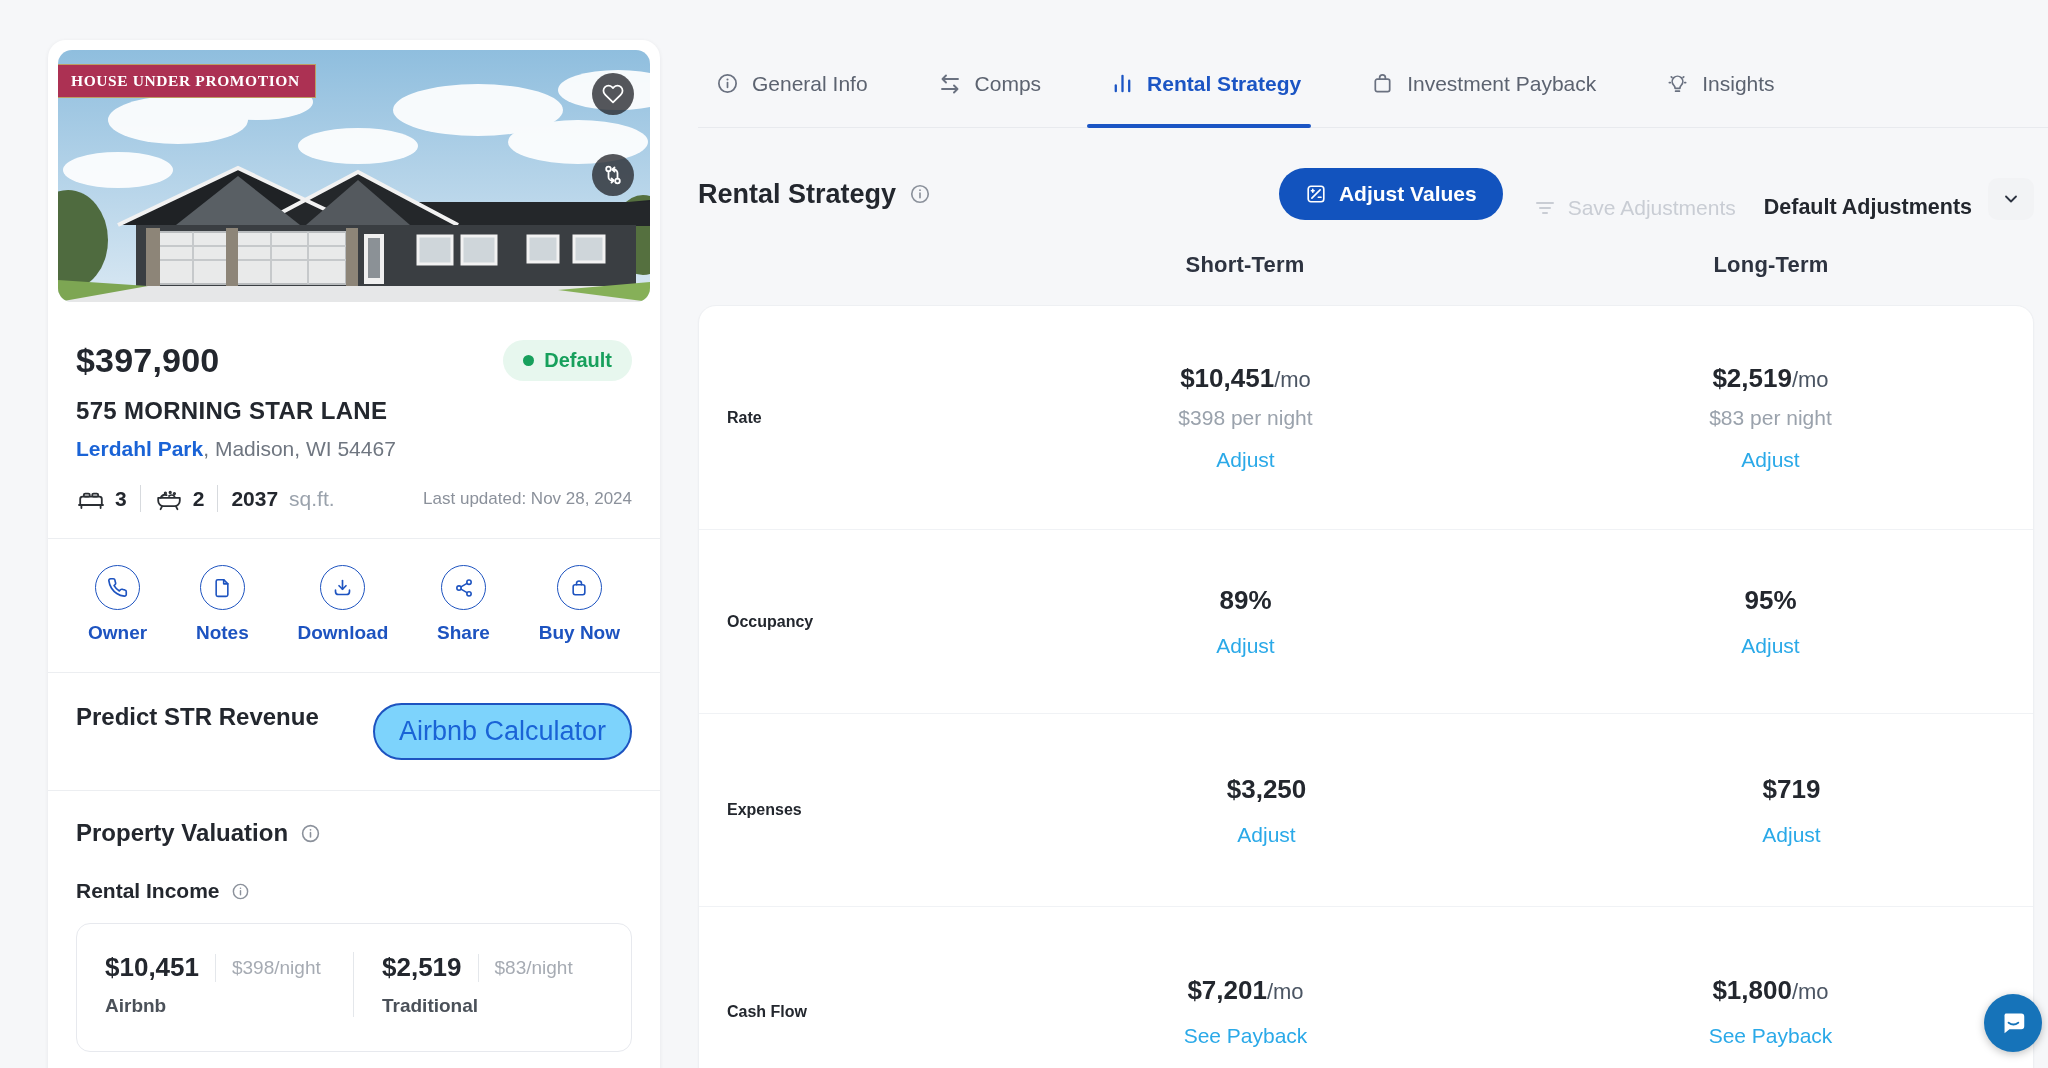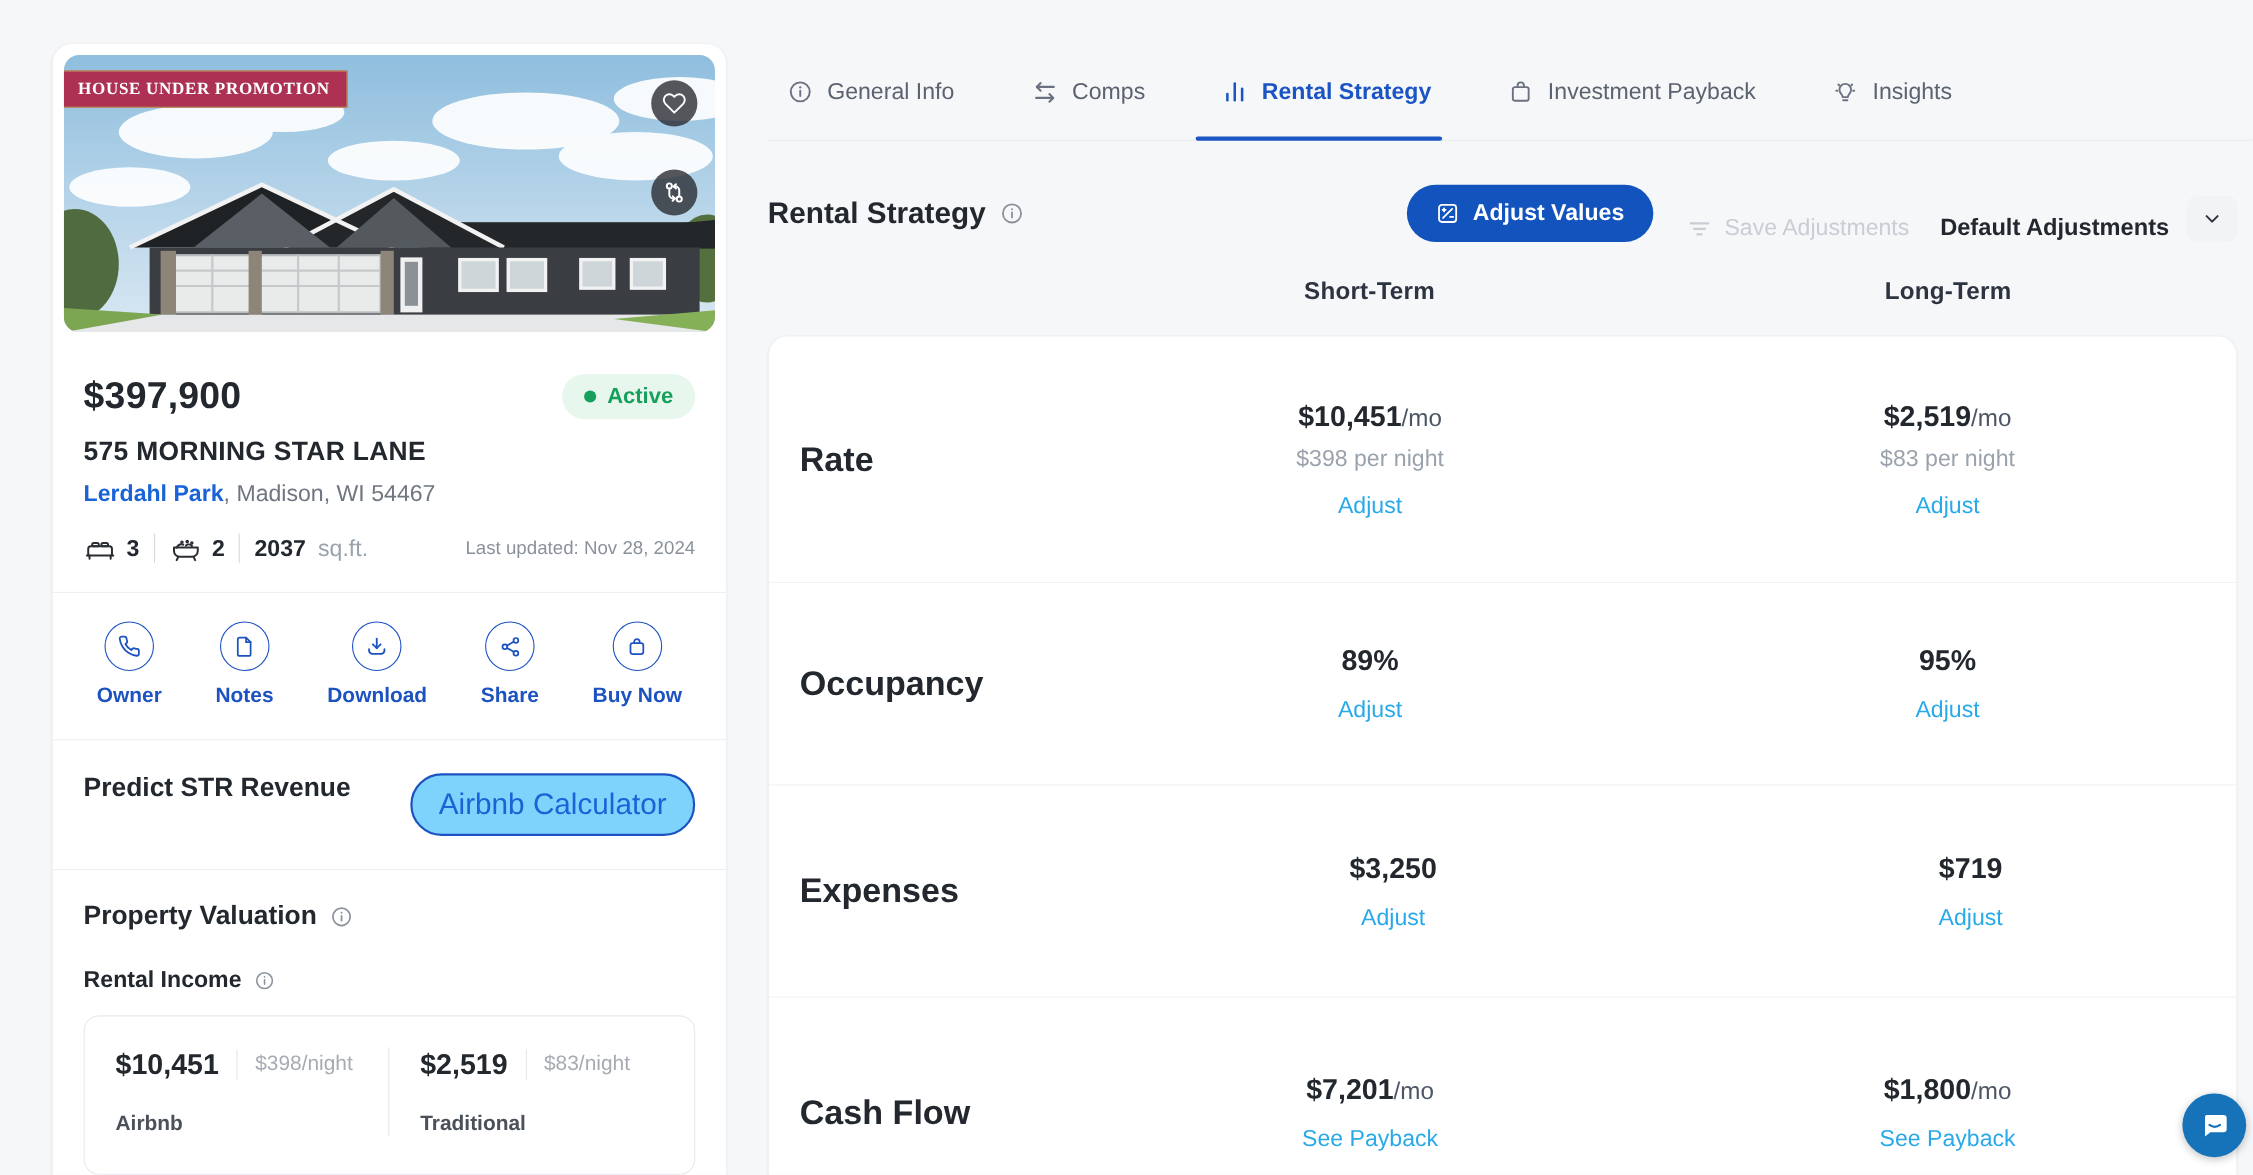--- a/index.html
+++ b/index.html
@@ -83,21 +83,21 @@
   .income-card {
     margin-top:20px; border:1px solid #e7e9ee; border-radius:14px;
     padding:28px 0 34px 0; display:flex;
   }
   .income-col { width:50%; padding:0 24px 0 28px; }
   .income-col.first { border-right:1px solid #e4e7eb; }
   .income-top { display:flex; align-items:center; gap:16px; }
   .income-amt { font-size:26px; font-weight:700; }
   .income-sep { width:1px; height:28px; background:#e4e7eb; }
   .income-night { font-size:19px; color:#a6abb3; }
-  .income-type { margin-top:28px; font-size:19px; font-weight:600; color:#4b5159; }
+  .income-type { margin-top:12px; font-size:19px; font-weight:600; color:#4b5159; }
 
   
   .tabs {
     position:absolute; left:698px; right:0; top:40px; height:88px;
     border-bottom:1px solid #e8eaee;
     display:flex; align-items:center; gap:70px; padding-left:18px;
   }
   .tab { display:flex; align-items:center; gap:13px; font-size:21px; font-weight:500; color:#5c6370; cursor:pointer; position:relative; height:100%; }
   .tab .t-ic { color:#6a7180; }
   .tab.active { color:#1b55c4; font-weight:700; }
@@ -136,21 +136,21 @@
     position:absolute; left:698px; right:14px; top:305px; height:800px;
     background:#fff; border-radius:18px; border:1px solid #eef0f3;
     box-shadow:0 1px 2px rgba(16,24,40,.04); overflow:hidden;
   }
   .trow { display:grid; grid-template-columns:284px 1fr 1fr; }
   .trow + .trow { border-top:1px solid #f0f2f5; }
   .trow.rate { height:223px; }
   .trow.occupancy { height:184px; }
   .trow.expenses { height:193px;gap:42px; }
   .trow.cashflow { height:210px; }
-  .row-label { display:flex; align-items:center; padding-left:28px; font-size:31px; font-weight:700; }
+  .row-label { display:flex; align-items:center; padding-left:28px; font-size:16px; font-weight:700; }
   .cell { display:flex; flex-direction:column; align-items:center; justify-content:center; gap:18px; }
   .cell-value { font-size:26px; font-weight:700; }
   .cell-value .suffix { font-size:22px; font-weight:400; color:#4b5563; }
   .cell-sub { font-size:21px; color:#9aa2ac; margin-top:-6px; }
   .cell-link { font-size:21px; color:#2aa9e8; font-weight:500; cursor:pointer; }
 
   .chat-fab {
     position:absolute; right:6px; bottom:16px; width:58px; height:58px; border-radius:50%;
     background:#1673b9; display:flex; align-items:center; justify-content:center;
     box-shadow:0 2px 8px rgba(0,0,0,.25); cursor:pointer;
@@ -232,21 +232,21 @@
         <path d="M7.5 8.5V14a3.5 3.5 0 0 0 3.5 3.5h1.5"></path>
           <path d="M10.5 19.5l2-2-2-2"></path>
       </svg>
     </div>
   </div>
 
   <div class="price-row">
     <div class="price">$397,900</div>
     <div class="status-badge">
       <span class="status-dot"></span>
-      <span>Active</span>
+      <span>Default</span>
     </div>
   </div>
 
   <div class="address1">575 MORNING STAR LANE</div>
   <div class="address2"><span class="nbhd">Lerdahl Park</span><span>, Madison, WI 54467</span></div>
 
   <div class="stats-row">
     <div class="stat">
       <svg width="30" height="24" viewBox="0 0 24 20" fill="none" stroke="#2a2e33" stroke-width="1.5" stroke-linecap="round" stroke-linejoin="round">
         <path d="M3 15v-5a2 2 0 0 1 2-2h14a2 2 0 0 1 2 2v5"></path>

